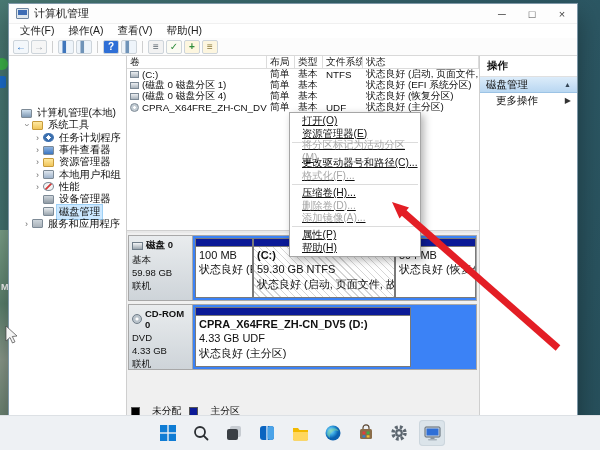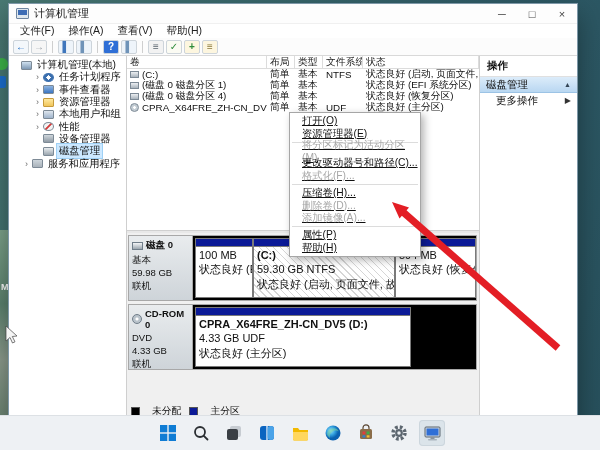--- a/index.html
+++ b/index.html
@@ -68,21 +68,21 @@
     display:flex; align-items:center; }
   .hdr .vl-cell { border-right:1px solid #dcdcdc; color:#222; }
   .c0{width:140px;} .c1{width:28px;} .c2{width:28px;} .c3{width:40px;} .c4{flex:1;}
   .row-ico { width:9px; height:7px; background:linear-gradient(#eceff2,#aab4bd); border:1px solid #7d8a96;
     margin-right:3px; flex:none; }
   .row-ico.cd { border-radius:50%; width:9px; height:9px; background:radial-gradient(circle,#fff 25%,#c3ccd3 30%); }
   
   #splitter { position:absolute; left:0; top:174px; width:100%; height:3px; background:#e8e8e8; border-top:1px solid #d0d0d0; }
   
   #graph { position:absolute; left:0; top:177px; width:100%; bottom:0; background:#f0f0f0; padding:2px 0 0 1px; }
-  .disk-row { position:relative; width:349px; height:66px; margin-bottom:3px; background:#000000; border:1px solid #a8a8a8; }
+  .disk-row { position:relative; width:349px; height:66px; margin-bottom:3px; background:#3b82f6; border:1px solid #a8a8a8; }
   .disk-info { position:absolute; left:0; top:0; width:64px; height:100%;
     background:linear-gradient(#e9ecee,#ced4d9); border-right:1px solid #a8a8a8; padding:3px 2px 0 3px; font-size:9.5px; }
   .di-head { display:flex; align-items:center; font-weight:bold; font-size:9.5px; margin-bottom:2px; }
   .di-ico { width:11px; height:8px; background:linear-gradient(#f2f4f6,#9aa5ae); border:1px solid #6f7d89; margin-right:3px; flex:none;}
   .di-ico.cd { width:10px; height:10px; border-radius:50%; background:radial-gradient(circle,#fff 25%,#b9c3cb 30%); }
   .di-line { line-height:1.35; }
   .part { position:absolute; top:2px; height:60px; border:1px solid #7a7a7a; background:#fff; overflow:hidden; }
   .part .strip { height:8px; background:#0b1a97; border-bottom:1px solid #7a7a7a; }
   .part .pbody { padding:1px 3px; font-size:11px; line-height:1.3; white-space:nowrap; }
   .part.hatch .pbody { background:repeating-linear-gradient(45deg,#ffffff 0 4px,#d6d6d6 4px 5px); height:100%; }
@@ -153,24 +153,29 @@
         <div class="tb-btn" style="color: rgb(111, 147, 184); background: rgb(238, 244, 250); border: 1px solid rgb(205, 212, 218);">▌</div>
         <div class="tb-sep"></div>
         <div class="tb-btn" style="color: rgb(92, 102, 111); background: rgb(242, 242, 242); border: 1px solid rgb(205, 212, 218);">≡</div>
         <div class="tb-btn" style="color: rgb(46, 139, 58); background: rgb(251, 251, 243); border: 1px solid rgb(205, 212, 218);">✓</div>
         <div class="tb-btn" style="color: rgb(46, 139, 58); background: rgb(253, 246, 223); border: 1px solid rgb(205, 212, 218);">+</div>
         <div class="tb-btn" style="color: rgb(138, 122, 58); background: rgb(253, 246, 223); border: 1px solid rgb(205, 212, 218);">≡</div>
       </div>
 
     <div id="content">
       <div id="tree">
-          <div class="tree-row" style="padding-left: 2px;">
+          <div class="tree-row" style="padding-left: 2px; margin-top: 48px;">
             <div class="t-exp"></div>
             <div class="t-ico tico-computer"></div>
             <div class="t-label">计算机管理(本地)</div>
+          </div>
+          <div class="tree-row" style="padding-left: 13px;">
+            <div class="t-exp open">›</div>
+            <div class="t-ico tico-folder"></div>
+            <div class="t-label">系统工具</div>
           </div>
           <div class="tree-row" style="padding-left: 24px;">
             <div class="t-exp">›</div>
             <div class="t-ico tico-scheduler"></div>
             <div class="t-label">任务计划程序</div>
           </div>
           <div class="tree-row" style="padding-left: 24px;">
             <div class="t-exp">›</div>
             <div class="t-ico tico-event-viewer"></div>
             <div class="t-label">事件查看器</div>

